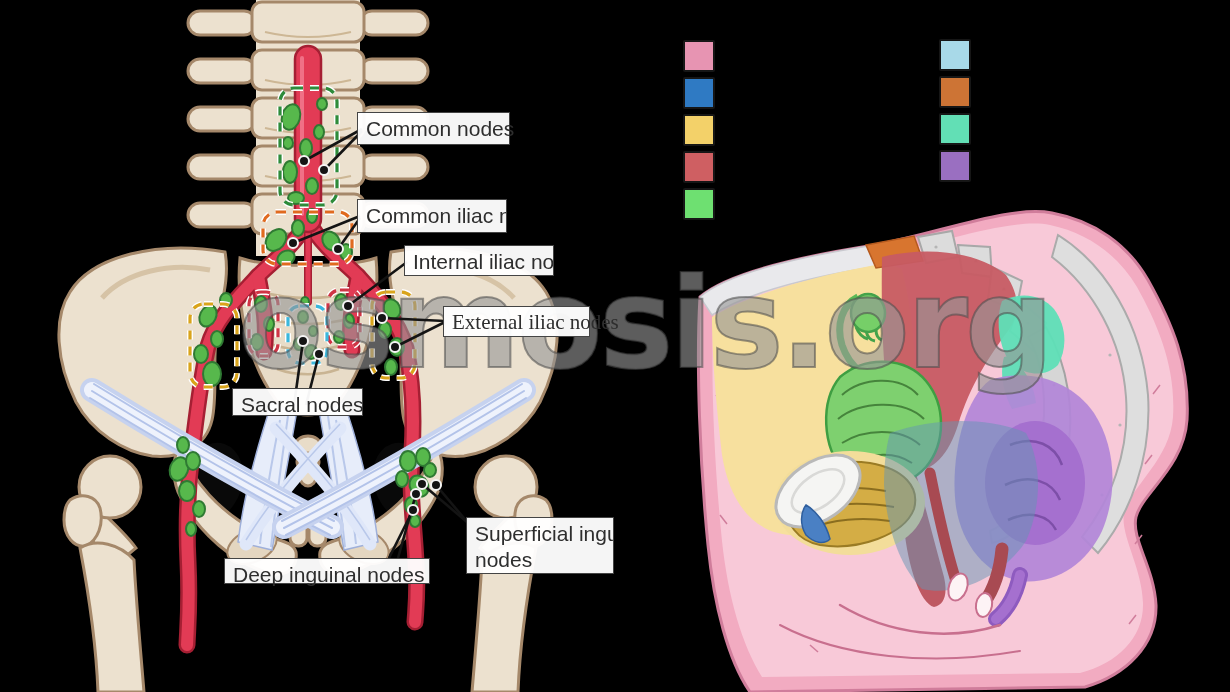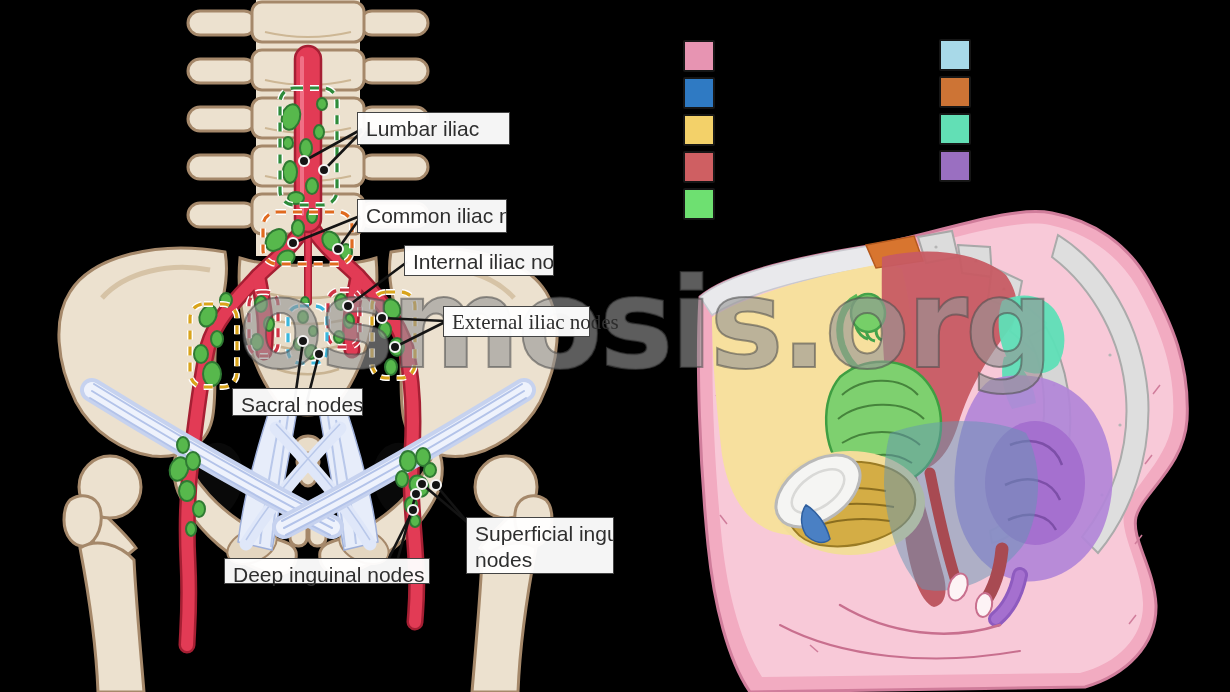--- a/index.html
+++ b/index.html
@@ -367,21 +367,21 @@
         <circle cx="395" cy="347" r="5"></circle>
       <circle cx="303" cy="341" r="5"></circle>
         <circle cx="319" cy="354" r="5"></circle>
       <circle cx="413" cy="510" r="5"></circle>
         <circle cx="416" cy="494" r="5"></circle>
       <circle cx="422" cy="484" r="5"></circle>
         <circle cx="436" cy="485" r="5"></circle>
     </g>
   </svg>
 
-  <div class="callout" style="left:357px;top:112px;width:153px;height:33px">Lumbar iliac</div>
+  <div class="callout" style="left:357px;top:112px;width:153px;height:33px">Common nodes</div>
   <div class="callout clip" style="left:357px;top:199px;width:150px;height:34px">Common iliac nodes</div>
   <div class="callout clip" style="left:404px;top:245px;width:150px;height:31px">Internal iliac nodes</div>
   <div class="callout noclip" style="left:443px;top:306px;width:147px;height:31px">External iliac nodes</div>
   <div class="callout" style="left:232px;top:388px;width:131px;height:28px">Sacral nodes</div>
   <div class="callout" style="left:224px;top:558px;width:206px;height:26px">Deep inguinal nodes</div>
   <div class="callout clip" style="left:466px;top:517px;width:148px;height:57px;line-height:26px">
     <div>Superficial inguinal</div>
     <div>nodes</div>
   </div>
 

